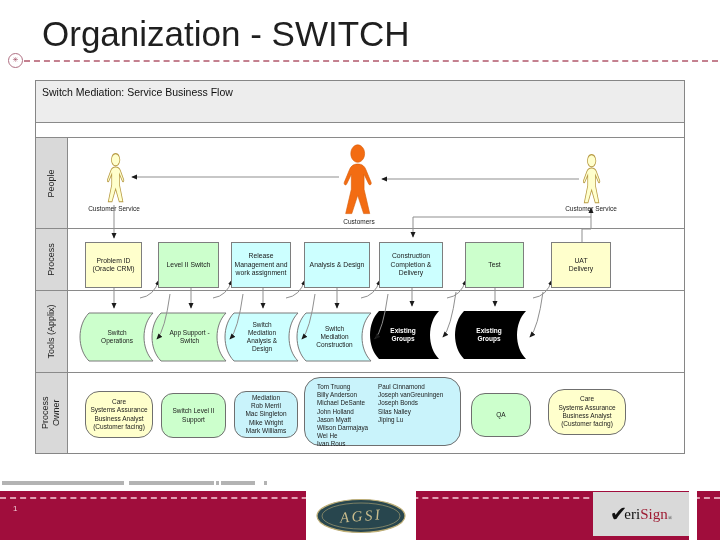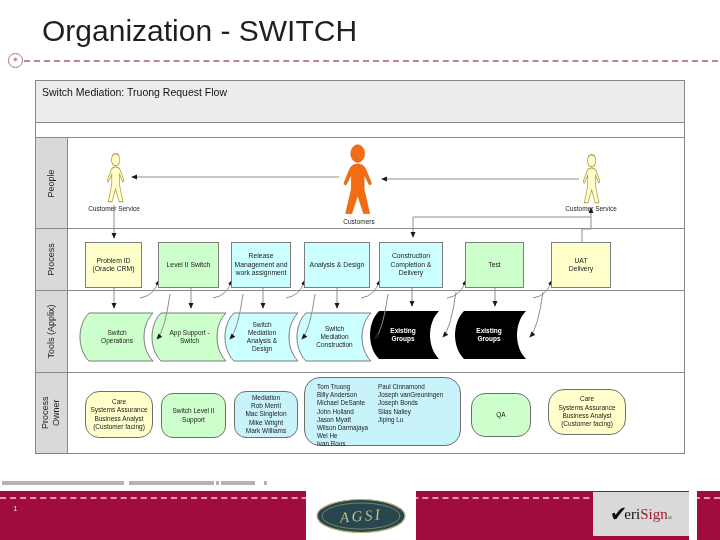--- a/index.html
+++ b/index.html
@@ -1,19 +1,19 @@
 <!DOCTYPE html>
 <html><head>
 <meta charset="utf-8">
 <style>
   html,body{margin:0;padding:0;}
   .slide{position:relative;width:720px;height:540px;background:#ffffff;overflow:hidden;
          font-family:"Liberation Sans",sans-serif;color:#1a1a1a;}
   .abs{position:absolute;}
-  .title{left:42px;top:14px;font-size:30px;letter-spacing:0;color:#1f1f1f;}
+  .title{left:42px;top:14px;font-size:35px;letter-spacing:0;color:#1f1f1f;}
   .divider{left:24px;top:60px;width:694px;border-top:2px dashed #c4808f;height:0;}
   .star-circle{left:8px;top:53px;width:13px;height:13px;border:1px solid #b07083;border-radius:50%;
                font-size:7px;line-height:12px;text-align:center;color:#a04a62;}
   
   .diagram{left:35px;top:80px;width:648px;height:372px;border:1px solid #868686;}
   .hdrband{left:0;top:0;width:648px;height:42px;background:#EDEDED;border-bottom:1px solid #8a8a8a;box-sizing:border-box;}
   .hdrtext{left:6px;top:5px;font-size:10.5px;color:#111;}
   .subrow{left:0;top:42px;width:648px;height:15px;border-bottom:1px solid #8a8a8a;box-sizing:border-box;background:#fff;}
   .lanerow{left:0;width:648px;border-bottom:1px solid #8a8a8a;box-sizing:border-box;background:#fff;}
   .lanecell{left:0;width:32px;background:#D9D9D9;border-right:1px solid #8a8a8a;border-bottom:1px solid #8a8a8a;
@@ -50,21 +50,21 @@
 
 <div class="slide">
 
   <div class="abs title">Organization - SWITCH</div>
   <div class="abs star-circle">✳</div>
   <div class="abs divider"></div>
 
   <div class="abs diagram">
 
     <div class="abs hdrband"></div>
-    <div class="abs hdrtext">Switch Mediation: Truong Request Flow</div>
+    <div class="abs hdrtext">Switch Mediation: Service Business Flow</div>
     <div class="abs subrow"></div>
     <div class="abs lanerow" style="top:57px;height:91px;"></div>
     <div class="abs lanerow" style="top:148px;height:62px;"></div>
     <div class="abs lanerow" style="top:210px;height:82px;"></div>
     <div class="abs lanerow" style="top:292px;height:80px;border-bottom:none;"></div>
 
     <div class="abs lanecell" style="top:57px;height:91px;">
       <span>People</span>
       </div>
     <div class="abs lanecell" style="top:148px;height:62px;">

